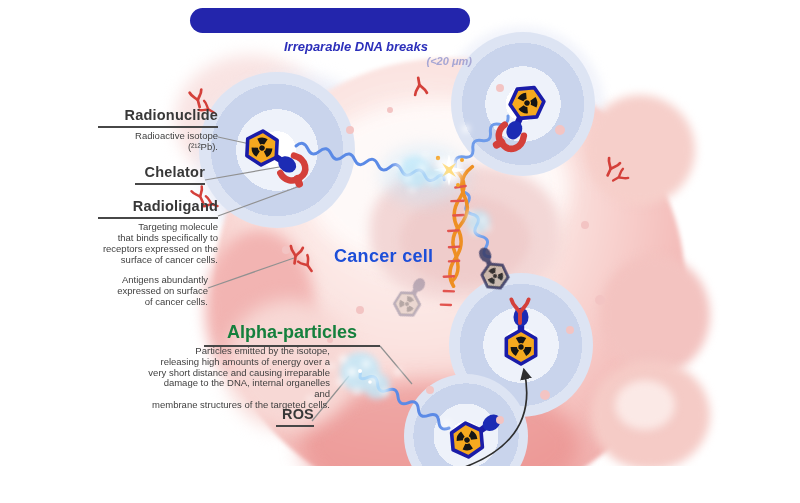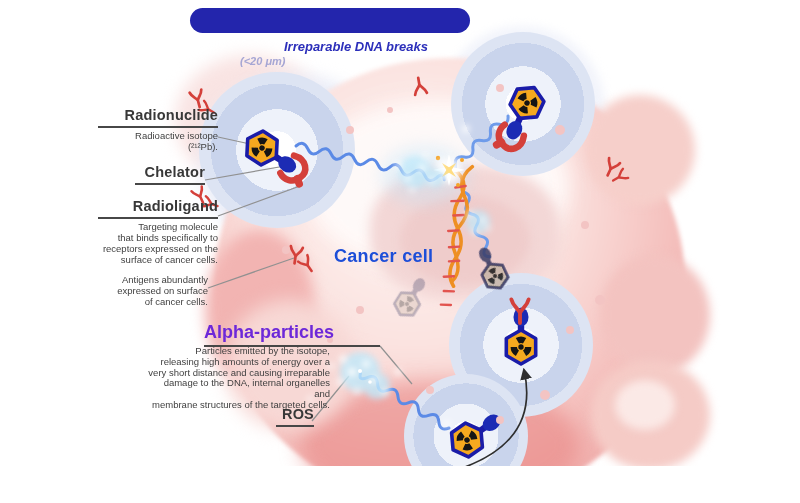--- a/index.html
+++ b/index.html
@@ -13,26 +13,26 @@
   .lbl{position:absolute;z-index:6;color:#3a3a3a;}
   .lbl .t{font-weight:bold;font-size:14.5px;line-height:1.05;color:#383838;
     border-bottom:2px solid #474747;padding-bottom:3px;display:block;letter-spacing:.2px;}
   .lbl .d{margin-top:3px;font-size:9.5px;line-height:10.8px;color:#3f3f3f;}
   .ra{text-align:right;}
   #svg-overlay{position:absolute;left:0;top:0;z-index:5;}
   #banner-pill{position:absolute;left:190px;top:8px;width:280px;height:25px;border-radius:13px;
     background:#2325ac;z-index:6;}
   #banner-title{position:absolute;left:240px;top:39px;width:232px;text-align:center;z-index:6;
     font-style:italic;font-weight:bold;font-size:13px;color:#2c2fba;}
-  #banner-sub{position:absolute;left:240px;top:55px;width:232px;text-align:left;z-index:6;
+  #banner-sub{position:absolute;left:240px;top:55px;width:232px;text-align:right;z-index:6;
     font-style:italic;font-weight:bold;font-size:11px;color:#a6a6d4;}
   #cancer-cell-label{position:absolute;left:334px;top:246px;z-index:6;
     font-weight:bold;font-size:18px;letter-spacing:.3px;color:#1d4ed8;}
-  #alpha-title{position:absolute;left:204px;top:322px;width:176px;text-align:left;z-index:6;
-    font-weight:bold;font-size:18px;color:#6d28d9;border-bottom:2px solid #474747;padding-bottom:2px;}
+  #alpha-title{position:absolute;left:204px;top:322px;width:176px;text-align:center;z-index:6;
+    font-weight:bold;font-size:18px;color:#15803d;border-bottom:2px solid #474747;padding-bottom:2px;}
   #alpha-body{position:absolute;left:148px;top:346px;width:182px;z-index:6;}
   #ros-title{position:absolute;left:276px;top:407px;width:38px;z-index:6;}
   #ros-body{position:absolute;left:138px;top:426px;width:172px;z-index:6;}
 </style>
 </head>
 <body>
 
 <div id="stage">
 
   <div class="blob" style="left:175px;top:55px;width:150px;height:130px;background:#f9e4e3;filter:blur(8px);"></div>

